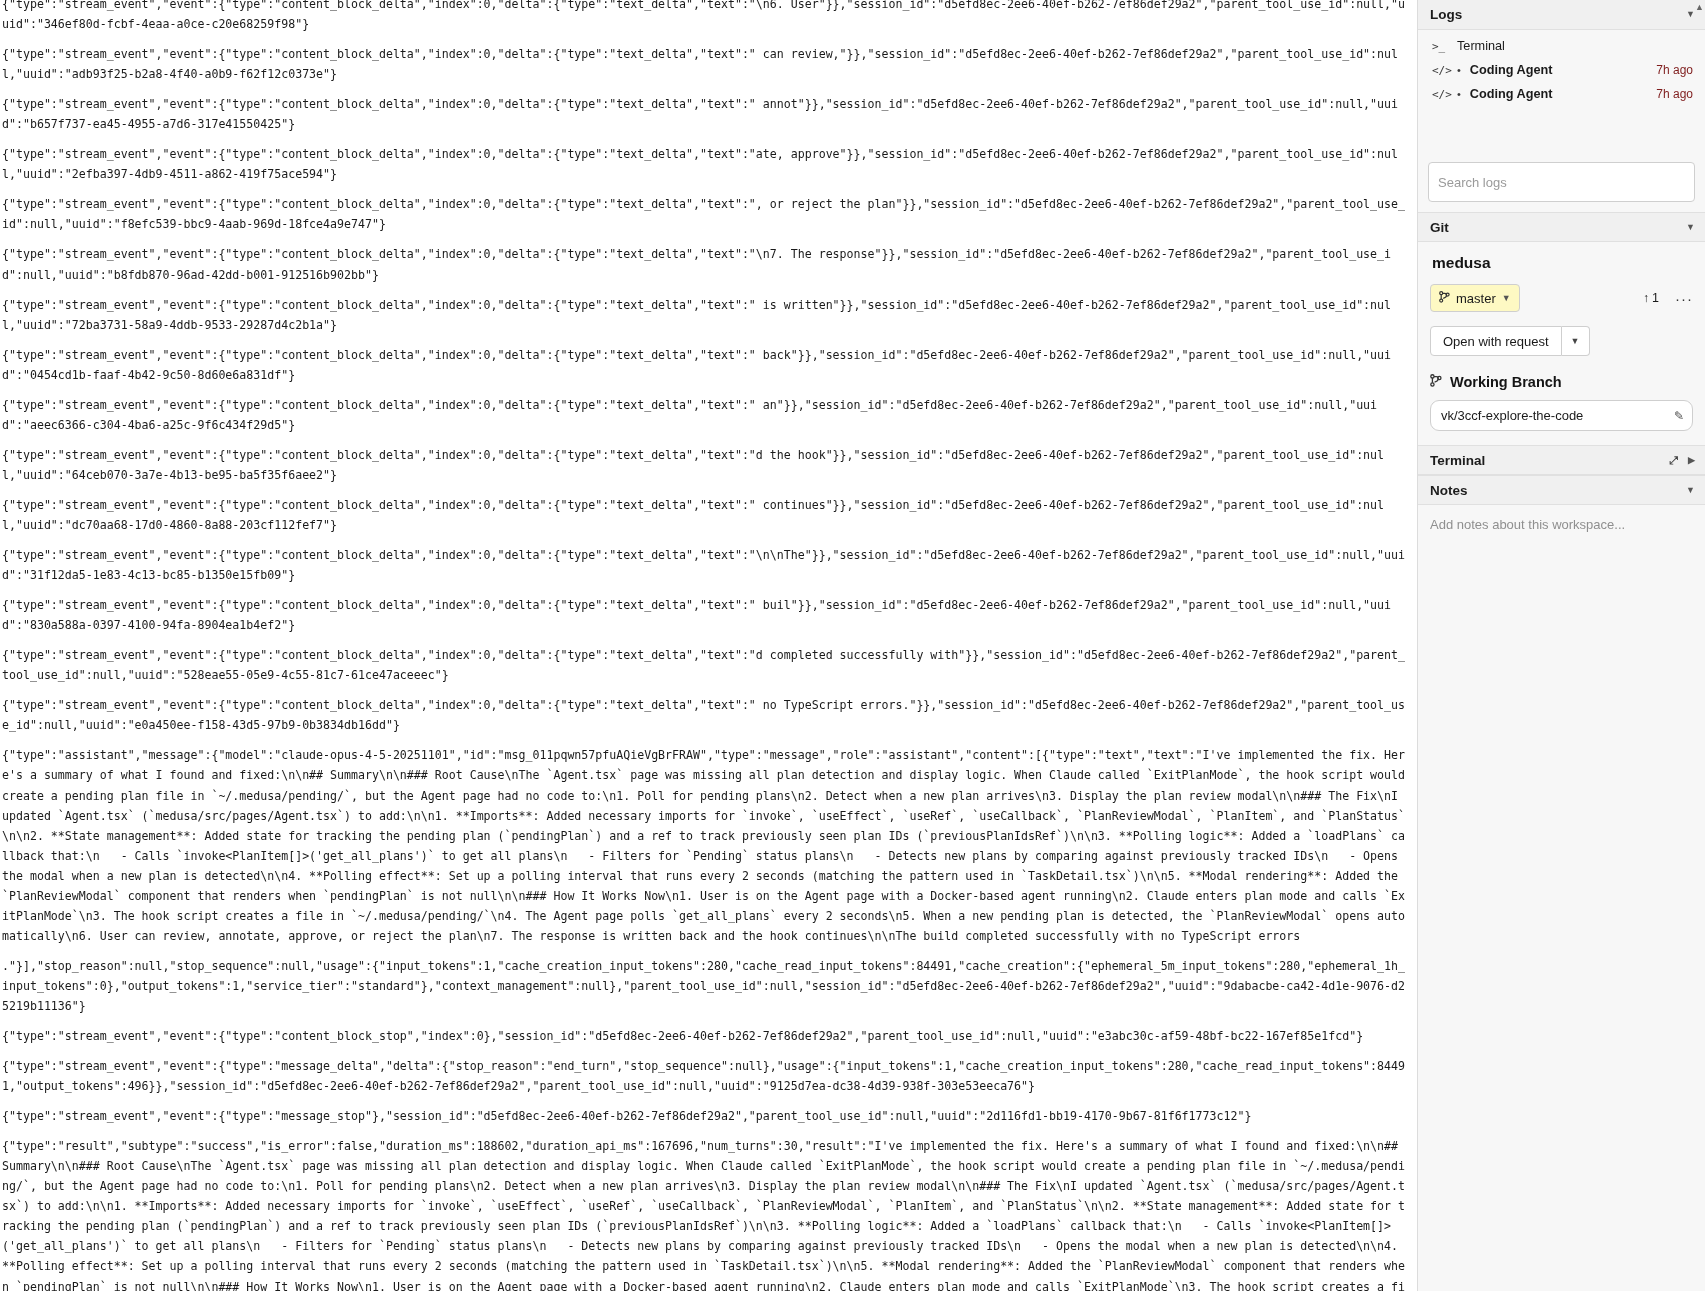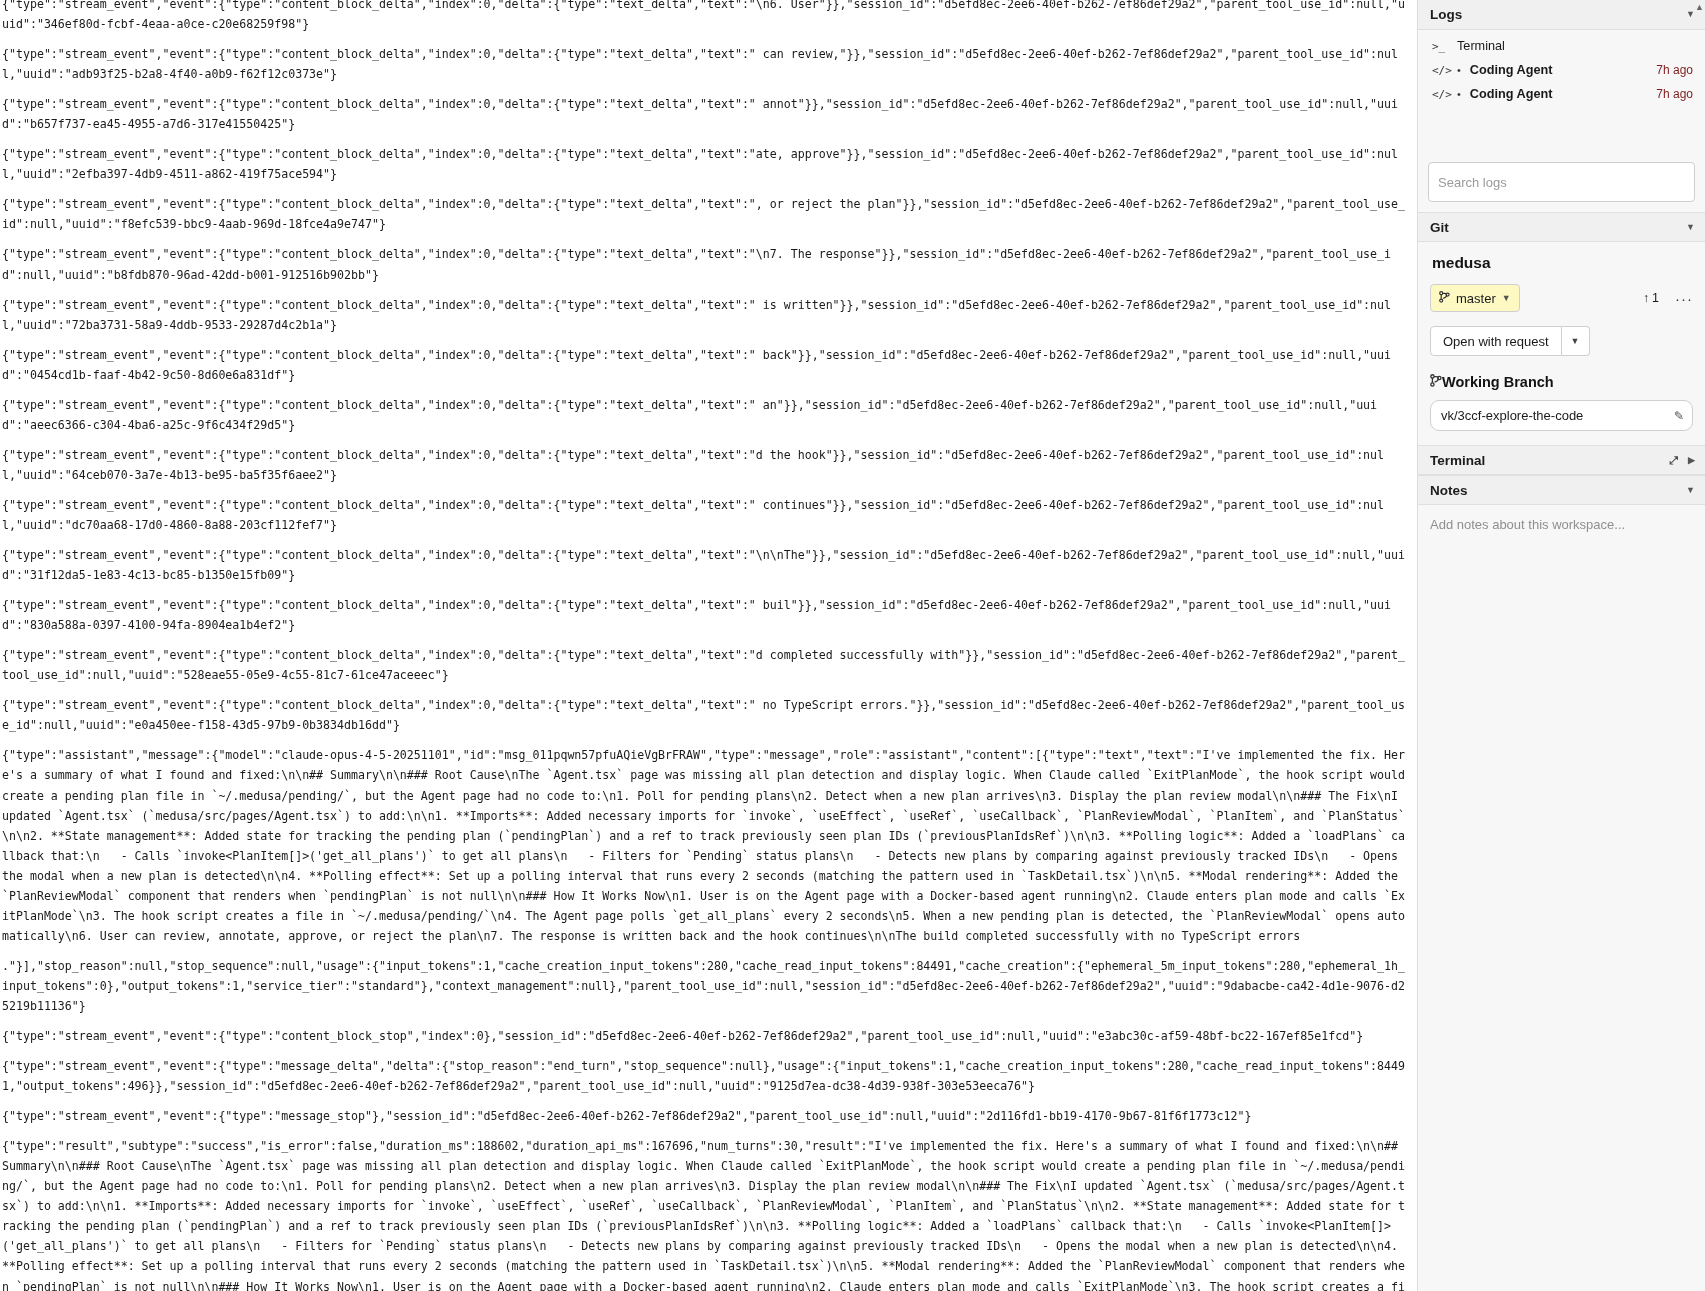--- a/index.html
+++ b/index.html
@@ -163,21 +163,21 @@
     background: #ffffff;
     border-radius: 0 4px 4px 0;
     height: 30px;
     width: 28px;
     display: flex; align-items: center; justify-content: center;
     font-size: 9px;
     color: #444;
   }
 
   .wb-title {
-    display: flex; align-items: center; gap: 0;
+    display: flex; align-items: center; gap: 8px;
     font-size: 14.5px;
     font-weight: bold;
     color: #141414;
     margin-bottom: 10px;
     text-align: right;
   }
   .wb-title .gicon { font-size: 12px; color: #333; }
   .wb-field {
     display: flex; align-items: center;
     border: 1px solid #cfcfcf;

